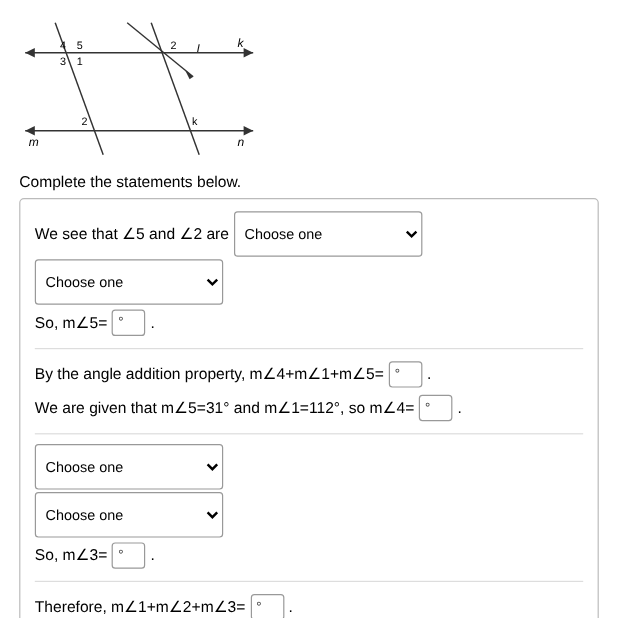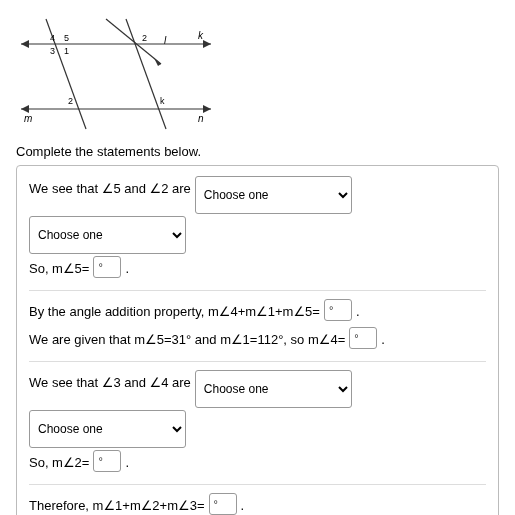--- a/index.html
+++ b/index.html
@@ -39,20 +39,21 @@
     }
     .statement-box {
       border: 1px solid #bbb;
       border-radius: 4px;
       padding: 10px 12px;
       font-size: 13px;
       line-height: 2;
     }
     .statement-row {
       display: flex;
+      align-items: center;
       flex-wrap: wrap;
       gap: 4px;
       margin-bottom: 2px;
     }
     .statement-row span {
       white-space: nowrap;
     }
     select {
       font-size: 12px;
       padding: 1px 4px;
@@ -181,44 +182,43 @@
       <span>We are given that m∠5=31° and m∠1=112°, so m∠4=</span>
       <span class="input-box">
           <span class="deg">°</span>
         </span>
       <span>.</span>
     </div>
 
     <hr class="divider">
 
     <div class="statement-row">
-      <span>We see that ∠3 and ∠4 are</span>
-      <select>
-        <option>Choose one</option>
-        <option>Vertical angles</option>
-        <option>Supplementary angles</option>
-        <option>Alternate interior angles</option>
-        <option>Corresponding angles</option>
-        <option>Co-interior angles</option>
-      </select>
-    </div>
-
-    <div class="statement-row">
-      <select>
-        <option>Choose one</option>
-        <option>Vertical angles</option>
-        <option>Supplementary angles</option>
-        <option>Alternate interior angles</option>
-        <option>Corresponding angles</option>
-        <option>Co-interior angles</option>
-      </select>
-    </div>
-
-    <div class="statement-row">
-      <span>So, m∠2=</span>
+      <select>
+        <option>Choose one</option>
+        <option>Vertical angles</option>
+        <option>Supplementary angles</option>
+        <option>Alternate interior angles</option>
+        <option>Corresponding angles</option>
+        <option>Co-interior angles</option>
+      </select>
+    </div>
+
+    <div class="statement-row">
+      <select>
+        <option>Choose one</option>
+        <option>Vertical angles</option>
+        <option>Supplementary angles</option>
+        <option>Alternate interior angles</option>
+        <option>Corresponding angles</option>
+        <option>Co-interior angles</option>
+      </select>
+    </div>
+
+    <div class="statement-row">
+      <span>So, m∠3=</span>
       <span class="input-box">
           <span class="deg">°</span>
         </span>
       <span>.</span>
     </div>
 
     <hr class="divider">
 
     <div class="statement-row">
       <span>Therefore, m∠1+m∠2+m∠3=</span>

